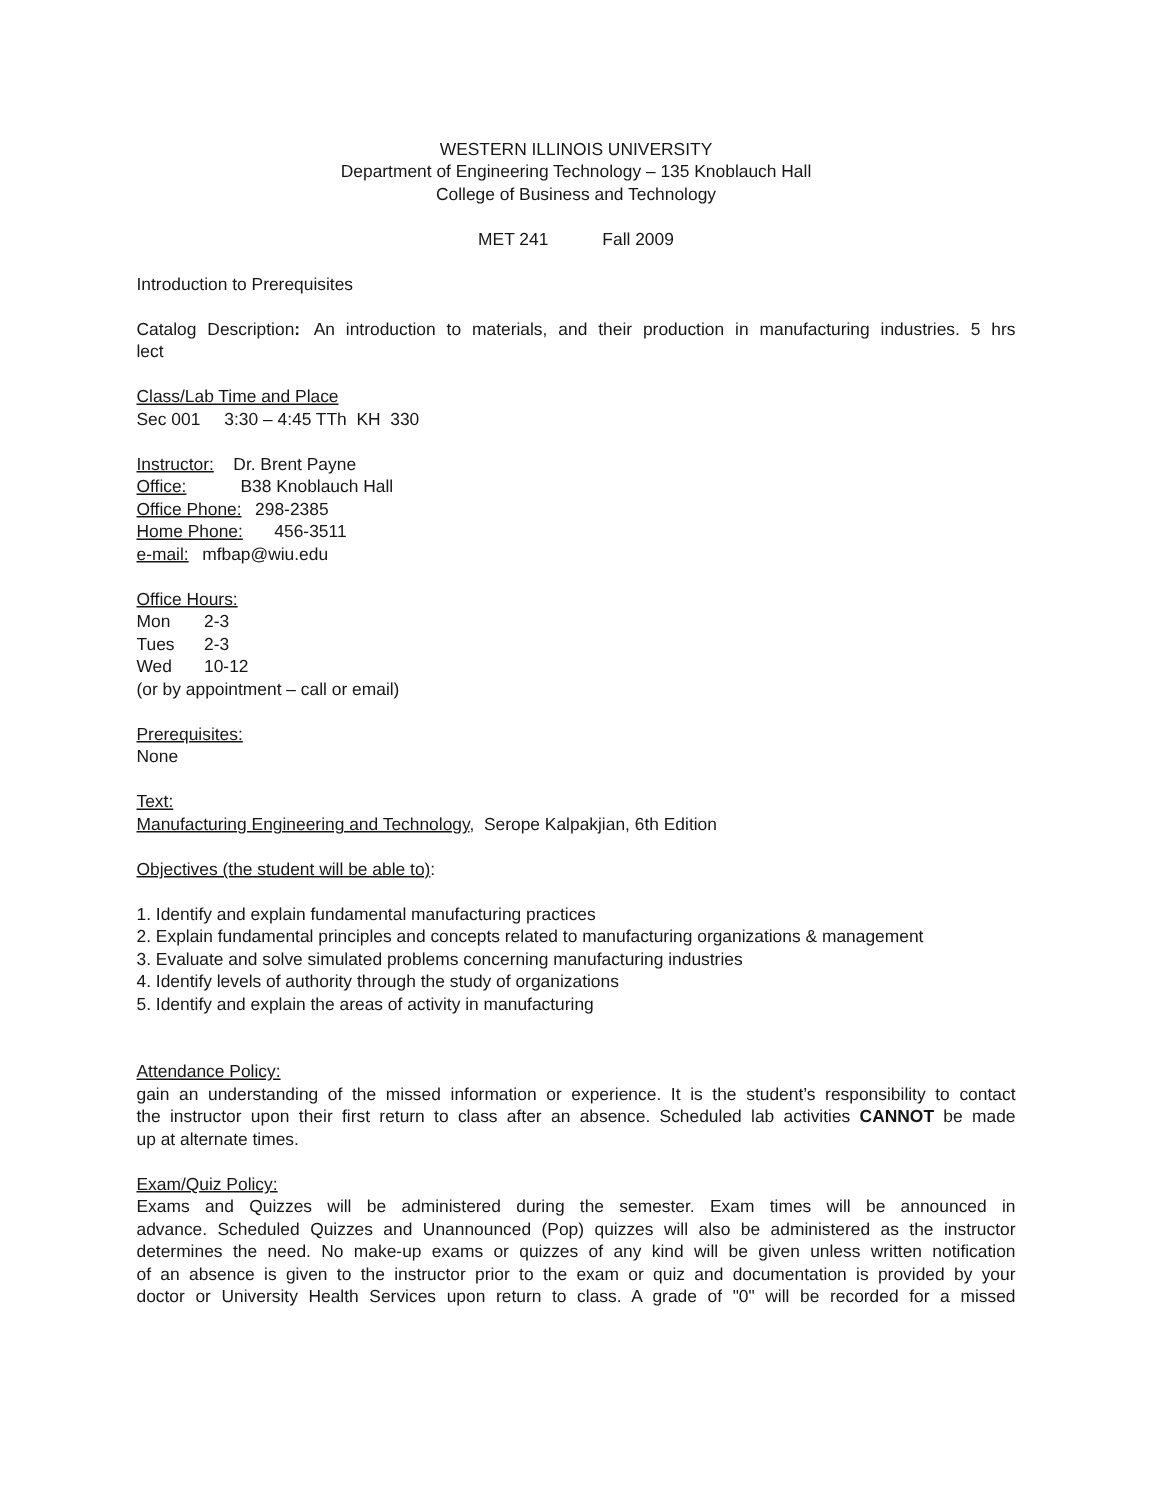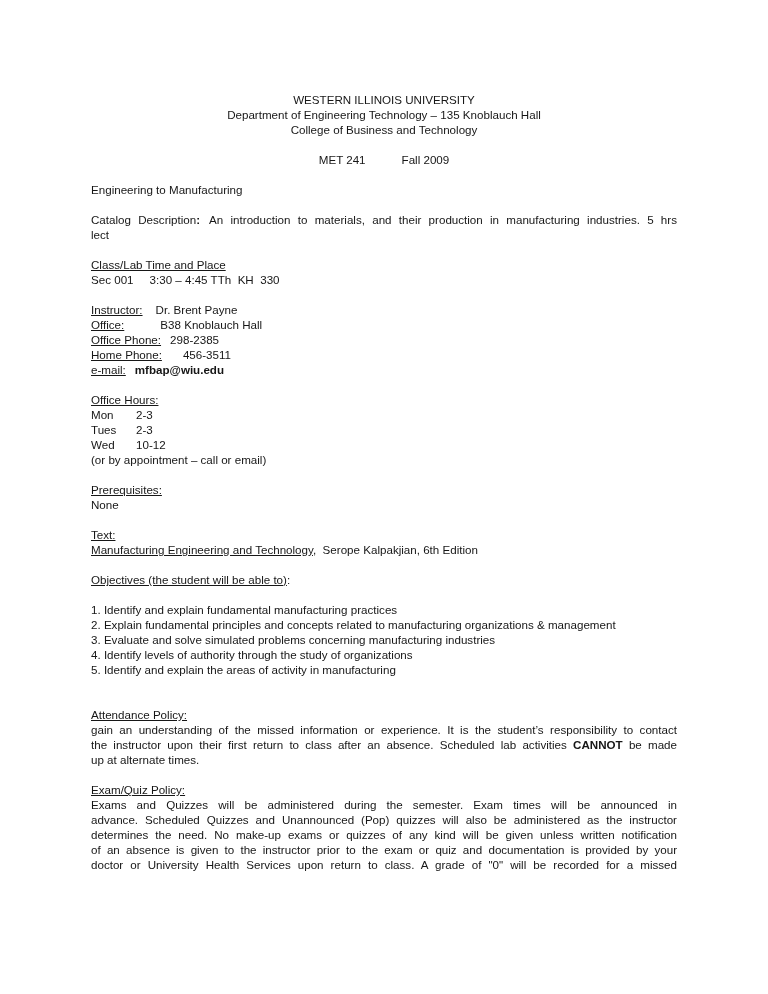--- a/index.html
+++ b/index.html
@@ -22,40 +22,40 @@
   .mt2 { margin-top: 30px; }
   
   .jline { text-align: justify; text-align-last: justify; -moz-text-align-last: justify; }
   [data-name="term"] { margin-left: 36px; }
   [data-name="catalog-text"] { padding-left: 9px; }
   [data-name="class-details"] { padding-left: 16px; white-space: pre-wrap; }
   [data-name="instructor-value"] { padding-left: 13px; }
   [data-name="office-value"] { padding-left: 36px; }
   [data-name="office-phone-value"] { padding-left: 9px; }
   [data-name="home-phone-value"] { padding-left: 21px; }
-  [data-name="email-value"] { padding-left: 9px; font-weight: bold; }
+  [data-name="email-value"] { padding-left: 9px; }
   [data-name="office-hours-day"] { display: inline-block; min-width: 45px; }
   [data-name="textbook-rest"] { white-space: pre-wrap; }
 </style>
 </head>
 <body>
 
 <div class="page" data-name="syllabus-page">
 
   <div class="center" data-name="doc-header">
     <div data-name="university-name">WESTERN ILLINOIS UNIVERSITY</div>
     <div data-name="department-line">Department of Engineering Technology – 135 Knoblauch Hall</div>
     <div data-name="college-line">College of Business and Technology</div>
   </div>
 
   <div class="center mt1" data-name="course-term-line">
     <span data-name="course-code">MET 241</span><span data-name="term">Fall 2009</span>
   </div>
 
-  <div class="mt1" data-name="course-title">Engineering to Manufacturing</div>
+  <div class="mt1" data-name="course-title">Introduction to Prerequisites</div>
 
   <div class="mt1" data-name="catalog-description">
     <div class="jline" data-name="catalog-line-1">
       <span data-name="catalog-label">Catalog Description</span><span class="b" data-name="catalog-colon">:</span><span data-name="catalog-text">An introduction to materials, and their production in manufacturing industries. 5 hrs</span>
     </div>
     <div data-name="catalog-line-2">lect</div>
   </div>
 
   <div class="mt1" data-name="class-time-section">
     <div class="u" data-name="class-time-heading">Class/Lab Time and Place</div>

